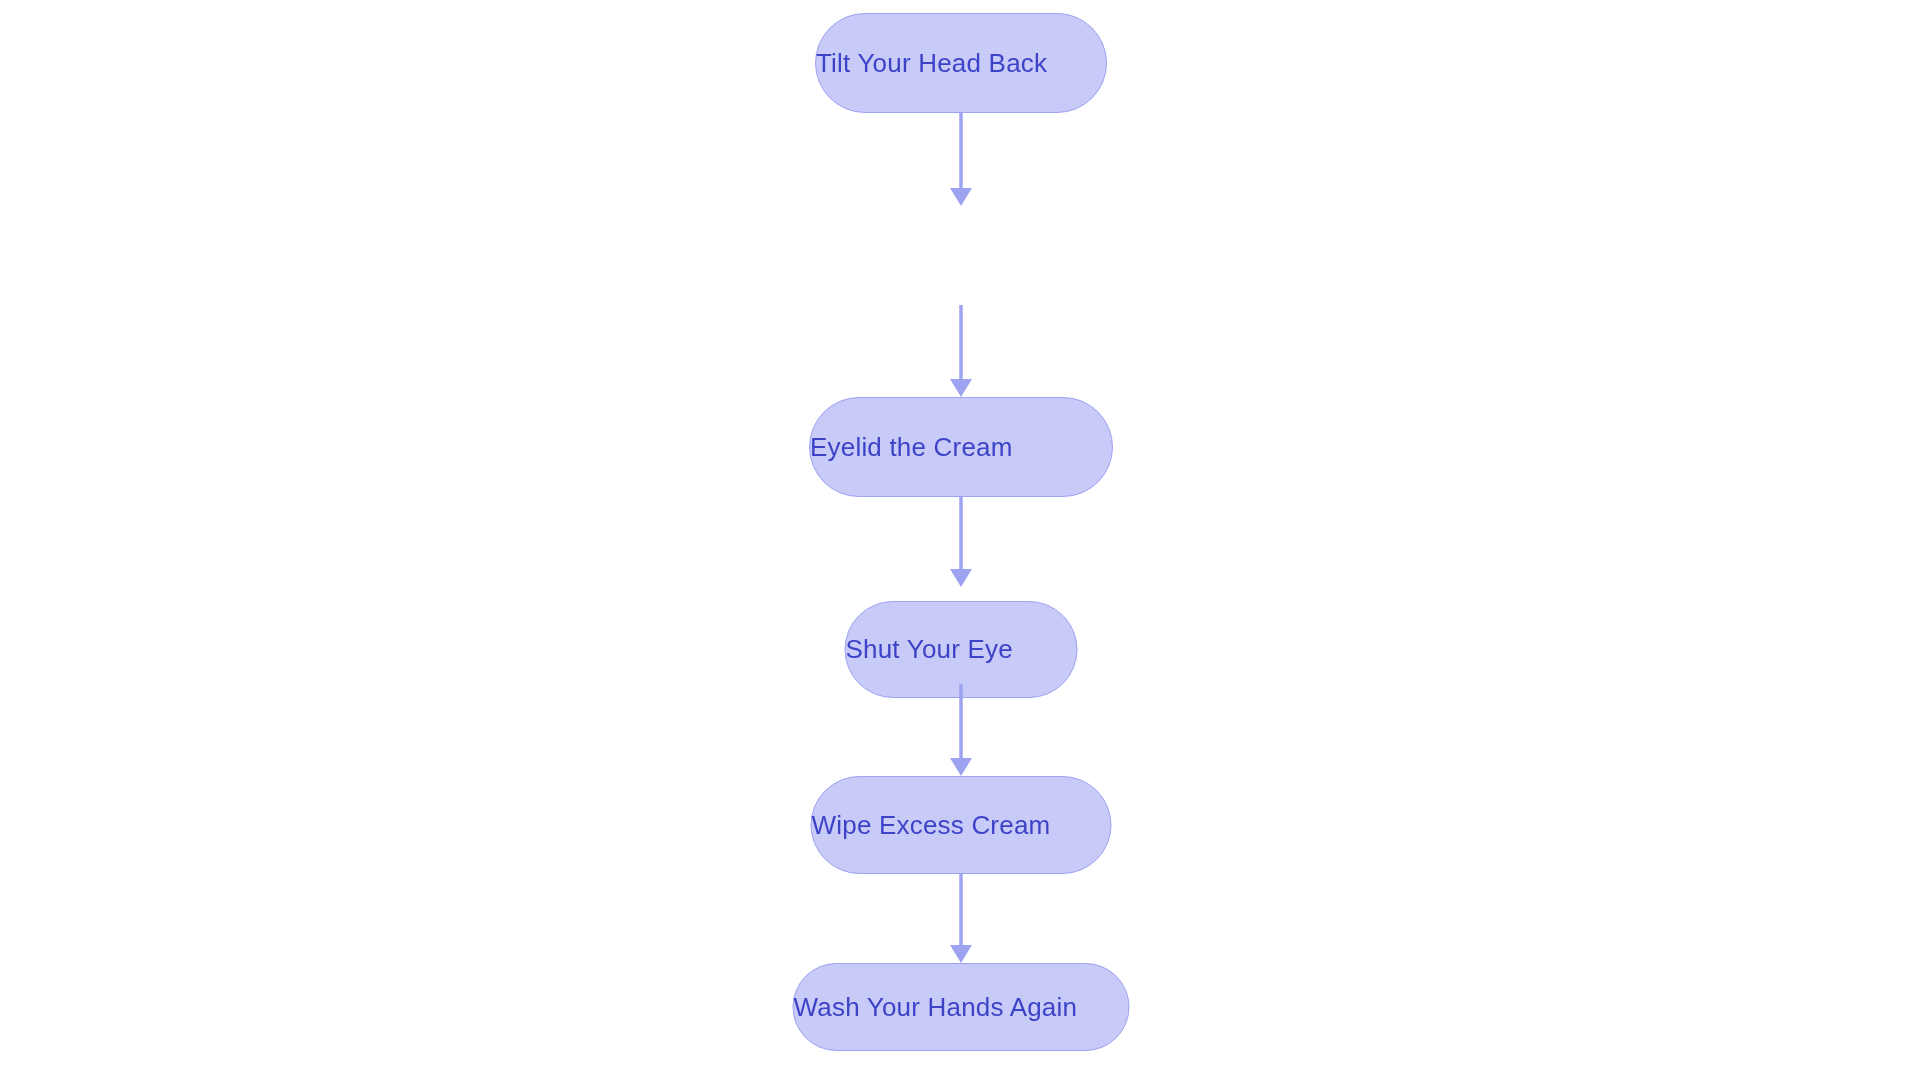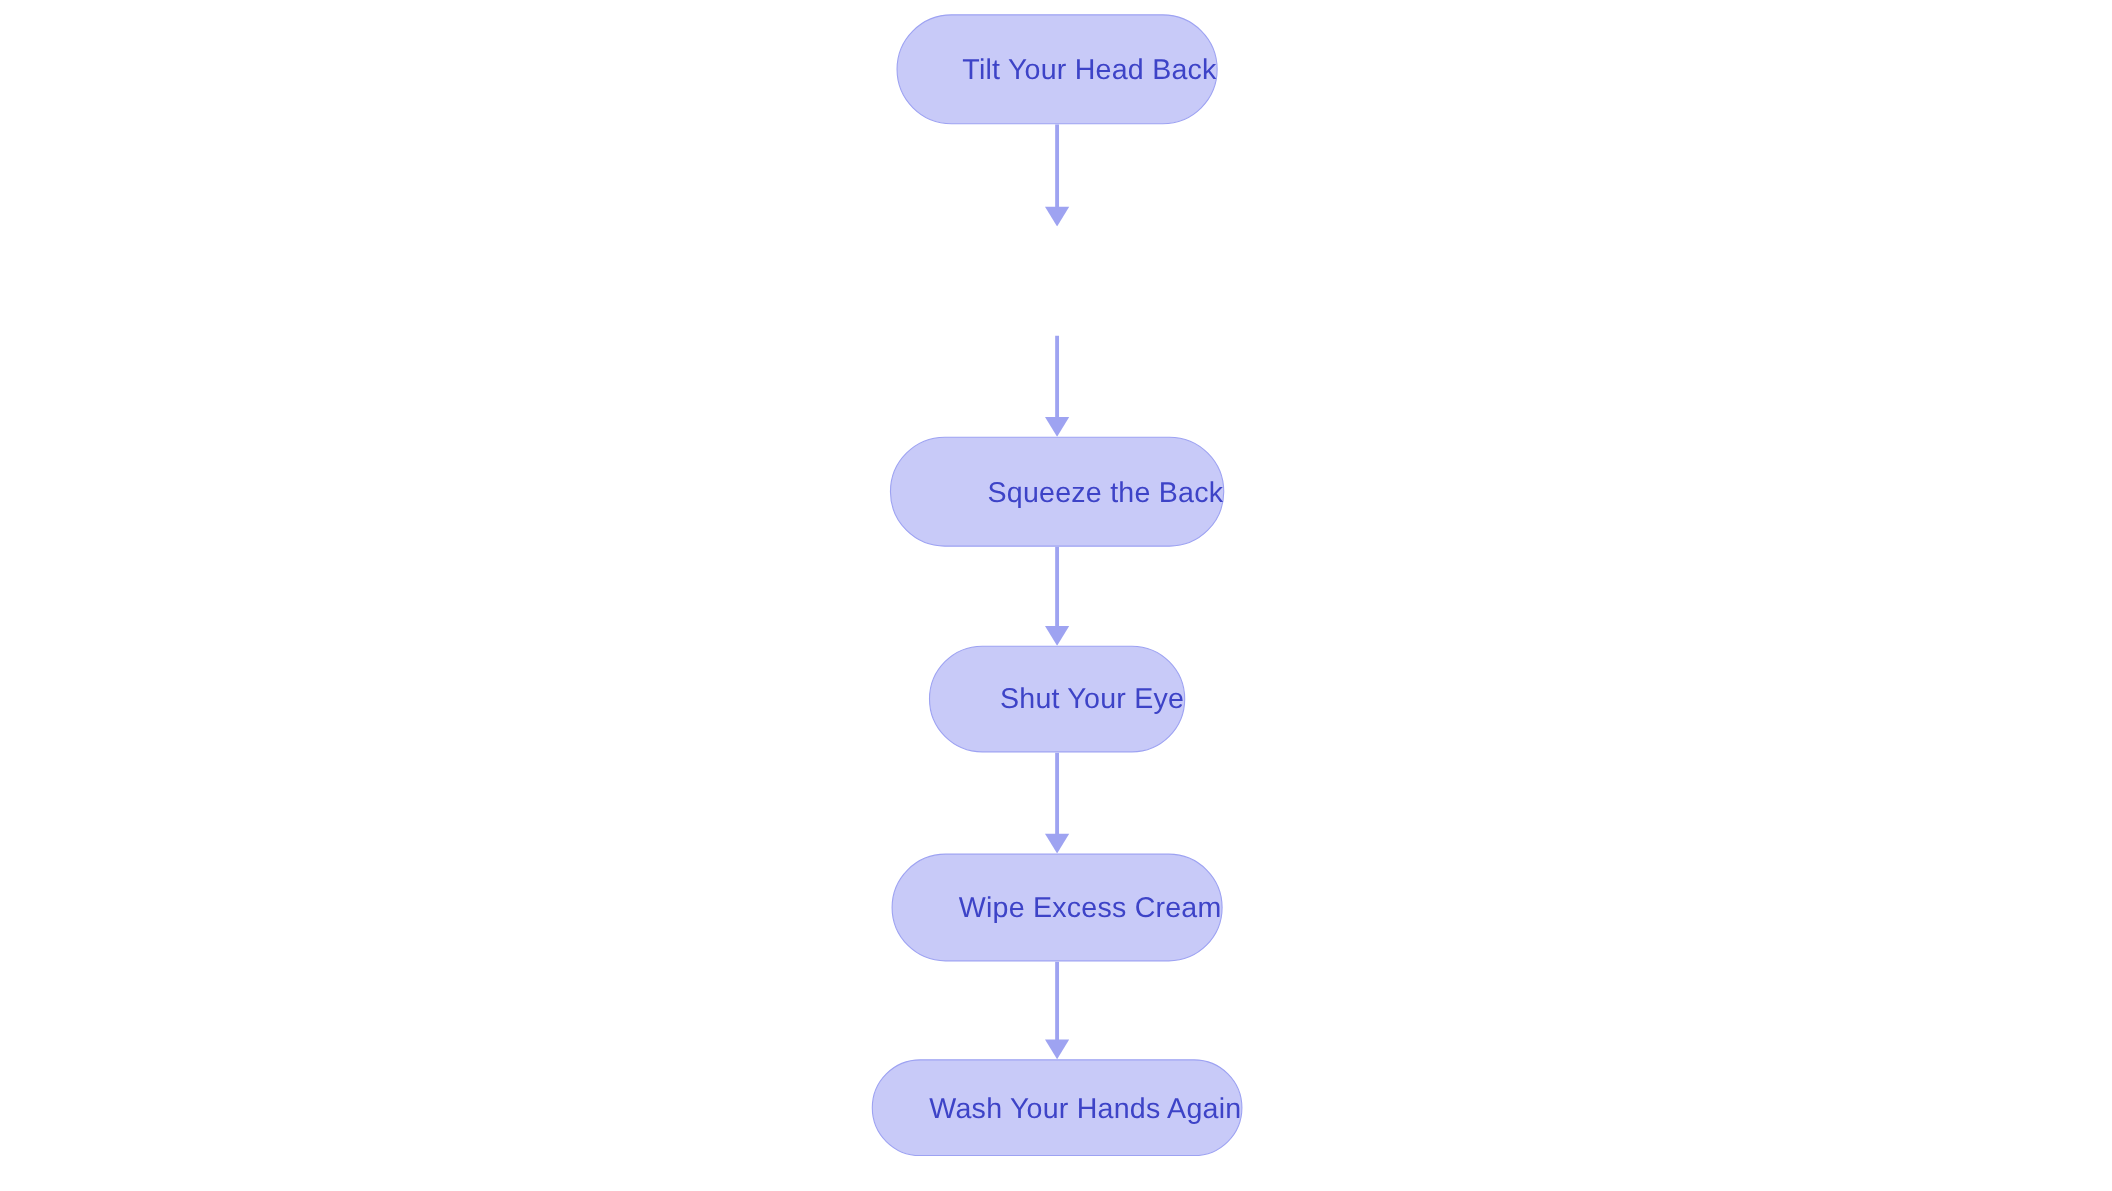--- a/index.html
+++ b/index.html
@@ -17,33 +17,33 @@
   }
   .node {
     position: absolute;
     left: 961px;
     transform: translateX(-50%);
     background: var(--node-fill, #c8caf8);
     border: 1.6px solid var(--node-border, #9da2f2);
     border-radius: 60px;
     display: flex;
     align-items: center;
-    justify-content: flex-end;
+    justify-content: flex-start;
     box-sizing: border-box;
     white-space: nowrap;
   }
   .node span {
     color: var(--node-text, #3d43c7);
     font-size: 26px;
     letter-spacing: 0.2px;
   }
   .n1 { top: 13px;  width: 292px; height: 100px; }
   .n2 { top: 206px; width: 385px; height: 99px;  }
   .n3 { top: 397px; width: 304px; height: 100px; }
-  .n4 { top: 587px; width: 233px; height: 97px;  }
+  .n4 { top: 601px; width: 233px; height: 97px;  }
   .n5 { top: 776px; width: 301px; height: 98px;  }
   .n6 { top: 963px; width: 337px; height: 88px; }
 
   .arrow {
     position: absolute;
     left: 949px;
     width: 24px;
     display: block;
   }
   .arrow line {
@@ -73,21 +73,21 @@
     <polygon points="1,75 23,75 12,93"></polygon>
   </svg>
 
 
   <svg class="arrow a2" viewBox="0 0 24 92">
     <line x1="12" y1="0" x2="12" y2="76"></line>
     <polygon points="1,74 23,74 12,92"></polygon>
   </svg>
 
   <div class="node n3">
-    <span>Squeeze the Back</span>
+    <span>Eyelid the Cream</span>
   </div>
 
   <svg class="arrow a3" viewBox="0 0 24 90">
     <line x1="12" y1="0" x2="12" y2="74"></line>
     <polygon points="1,72 23,72 12,90"></polygon>
   </svg>
 
   <div class="node n4">
     <span>Shut Your Eye</span>
   </div>

